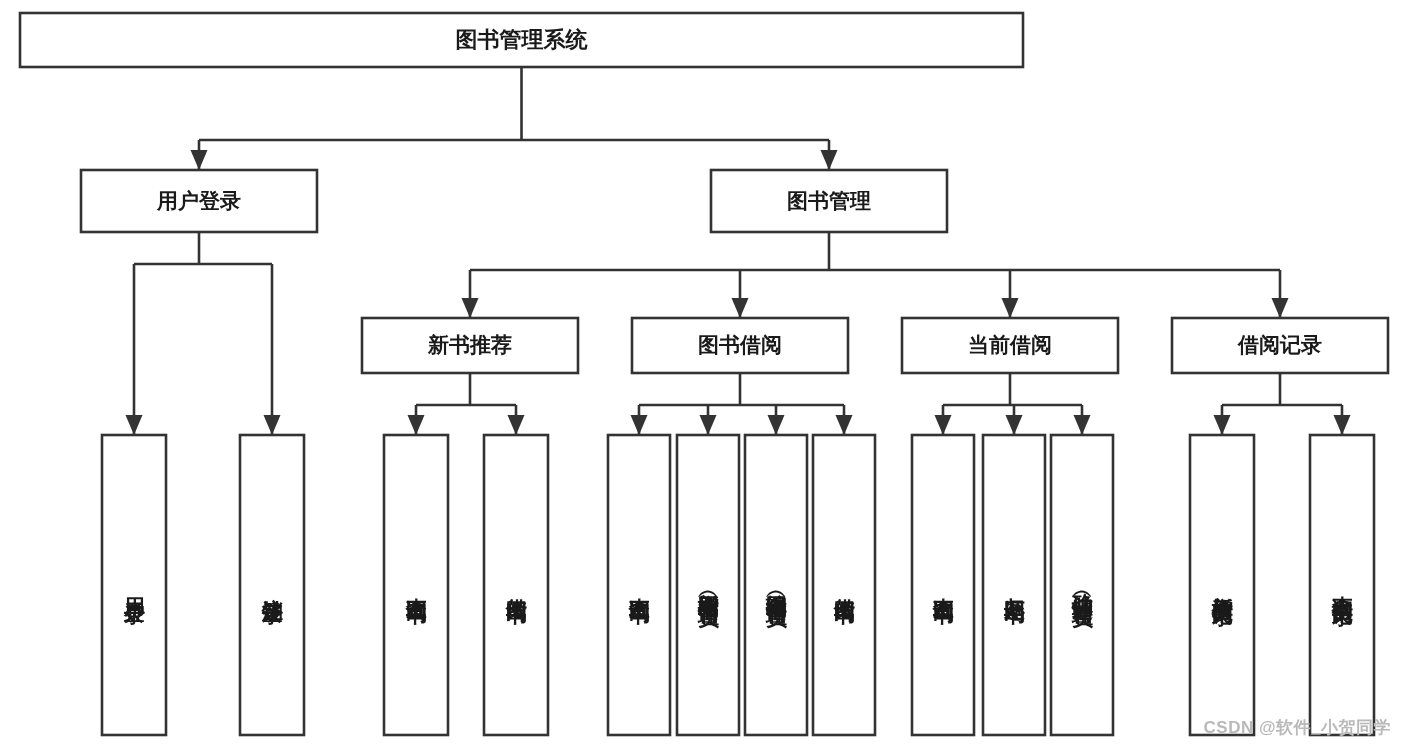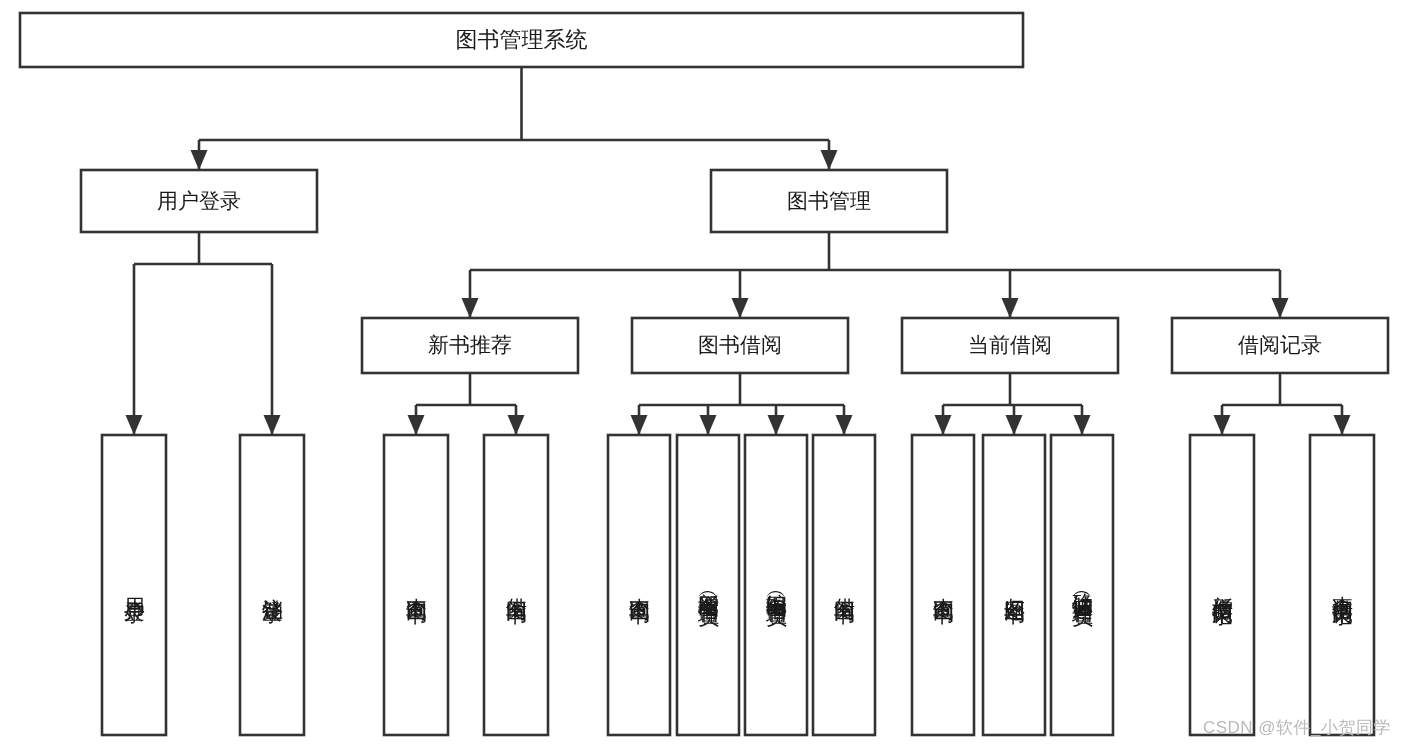--- a/index.html
+++ b/index.html
@@ -13,20 +13,21 @@
     overflow: hidden;
     font-family: "Liberation Sans", "DejaVu Sans", sans-serif;
     position: relative;
   }
   #diagram-root {
     position: absolute;
     left: 0;
     top: 0;
     width: 1405px;
     height: 747px;
+    font-weight: bold;
   }
   svg#flowchart {
     display: block;
     width: 1405px;
     height: 747px;
   }
   .node-box {
     fill: #ffffff;
     stroke: #333333;
     stroke-width: 2.6;

